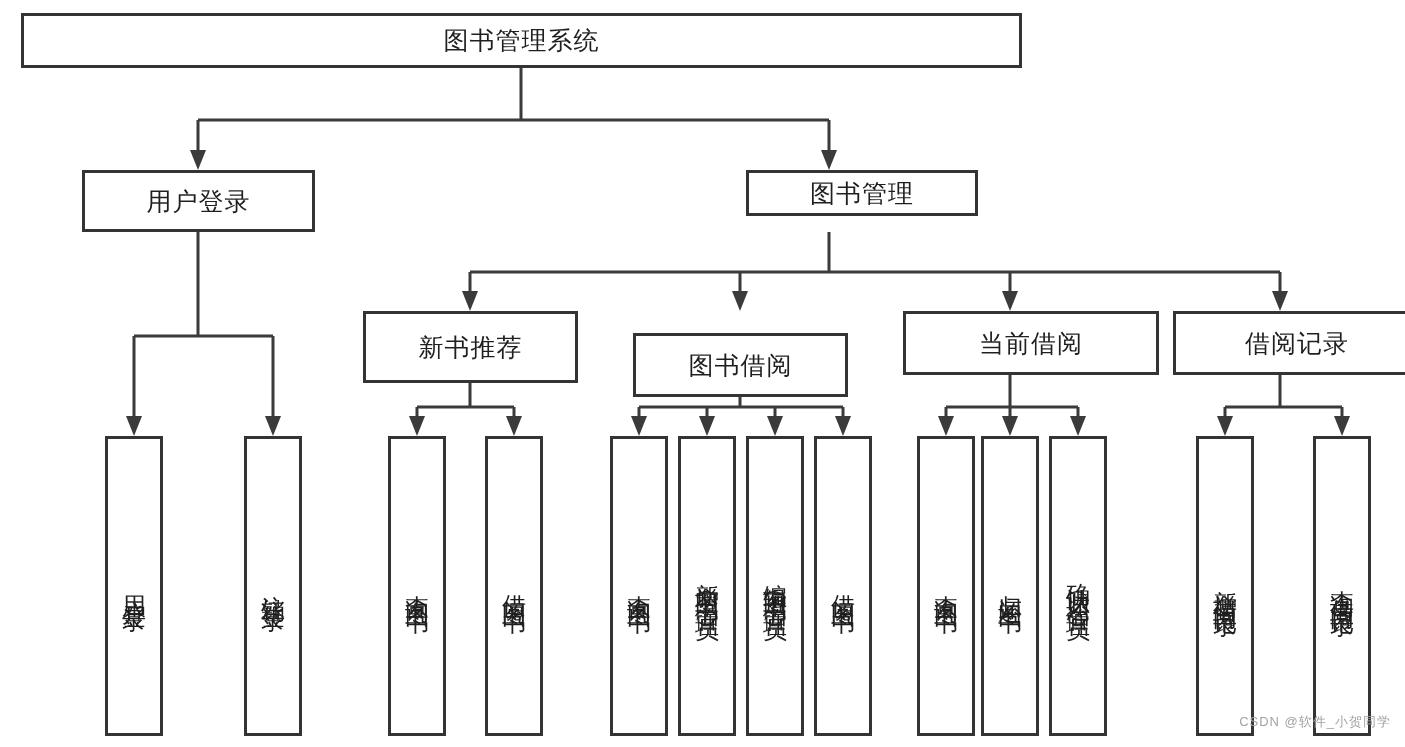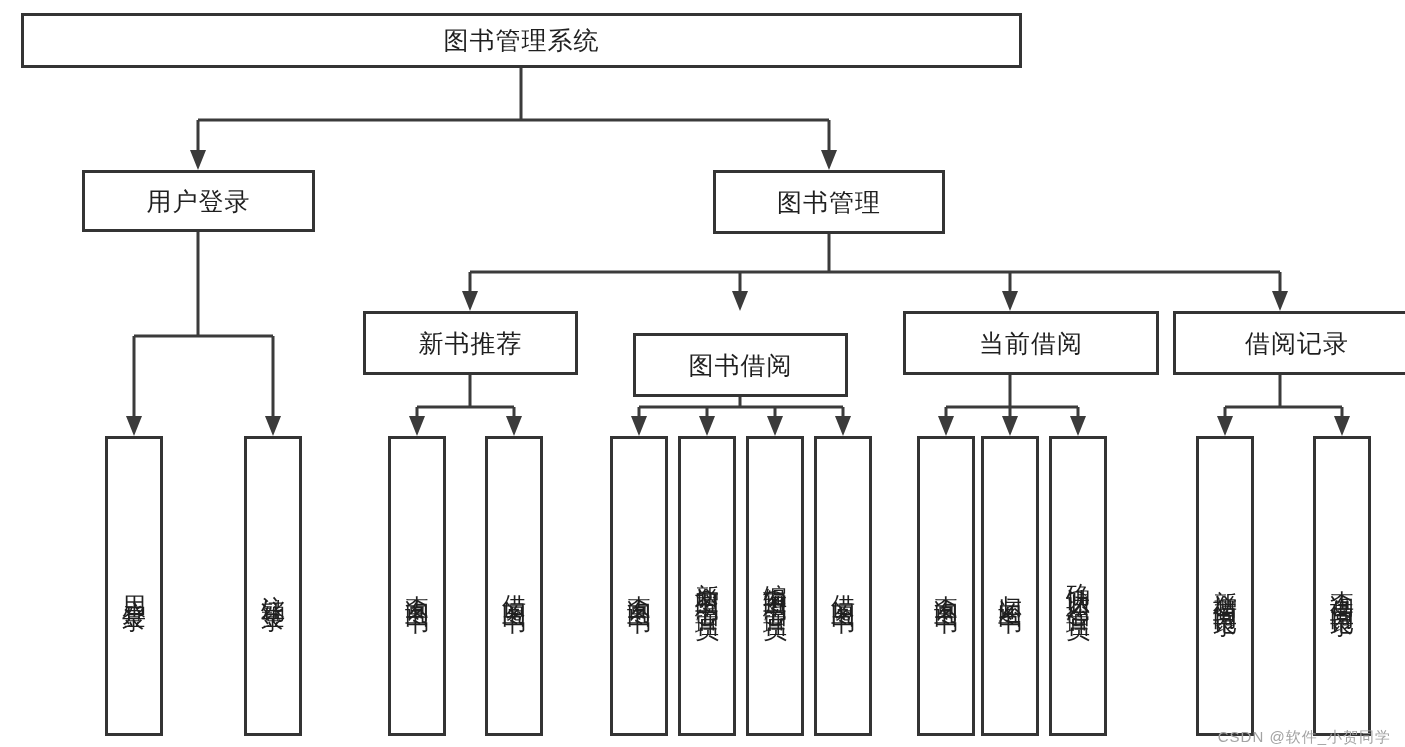--- a/index.html
+++ b/index.html
@@ -37,44 +37,44 @@
     writing-mode: vertical-rl;
     text-orientation: mixed;
     font-size: 24px;
     letter-spacing: 5px;
     white-space: nowrap;
     color: #1f1f1f;
   }
   
   #node-root            { left: 21px;   top: 13px;  width: 1001px; height: 55px; }
   #node-user-login      { left: 82px;   top: 170px; width: 233px;  height: 62px; }
-  #node-book-management { left: 713px;  top: 170px; width: 232px;  height: 64px; }
-  #node-new-book-recommendation { left: 363px;  top: 311px; width: 215px; height: 64px; }
+  #node-book-management { left: 746px;  top: 170px; width: 232px;  height: 46px; }
+  #node-new-book-recommendation { left: 363px;  top: 311px; width: 215px; height: 72px; }
   #node-book-borrowing          { left: 633px;  top: 311px; width: 215px; height: 64px; margin-top: 22px; }
   #node-current-borrowing       { left: 903px;  top: 311px; width: 256px; height: 64px; }
   #node-borrowing-records       { left: 1173px; top: 311px; width: 248px; height: 64px; }
   .leaf { top: 436px; width: 58px; height: 300px; }
   #leaf-user-login        { left: 105px;  }
   #leaf-logout            { left: 244px;  }
   #leaf-query-books-a     { left: 388px;  }
   #leaf-borrow-books-a    { left: 485px;  }
   #leaf-query-books-b     { left: 610px;  }
   #leaf-add-book-admin    { left: 678px;  }
   #leaf-edit-book-admin   { left: 746px;  }
   #leaf-borrow-books-b    { left: 814px;  }
   #leaf-query-books-c     { left: 917px;  }
   #leaf-return-book       { left: 981px;  }
   #leaf-confirm-return-admin { left: 1049px; }
   #leaf-add-borrow-record    { left: 1196px; }
   #leaf-query-borrow-record  { left: 1313px; }
   #watermark {
     position: absolute;
     right: 14px;
-    bottom: 0;
-    font-size: 15px;
+    bottom: 16px;
+    font-size: 13px;
     color: #a3a3a3;
     letter-spacing: 1px;
     white-space: nowrap;
     z-index: 5;
   }
 </style>
 </head>
 <body>
 
 <div id="canvas">

